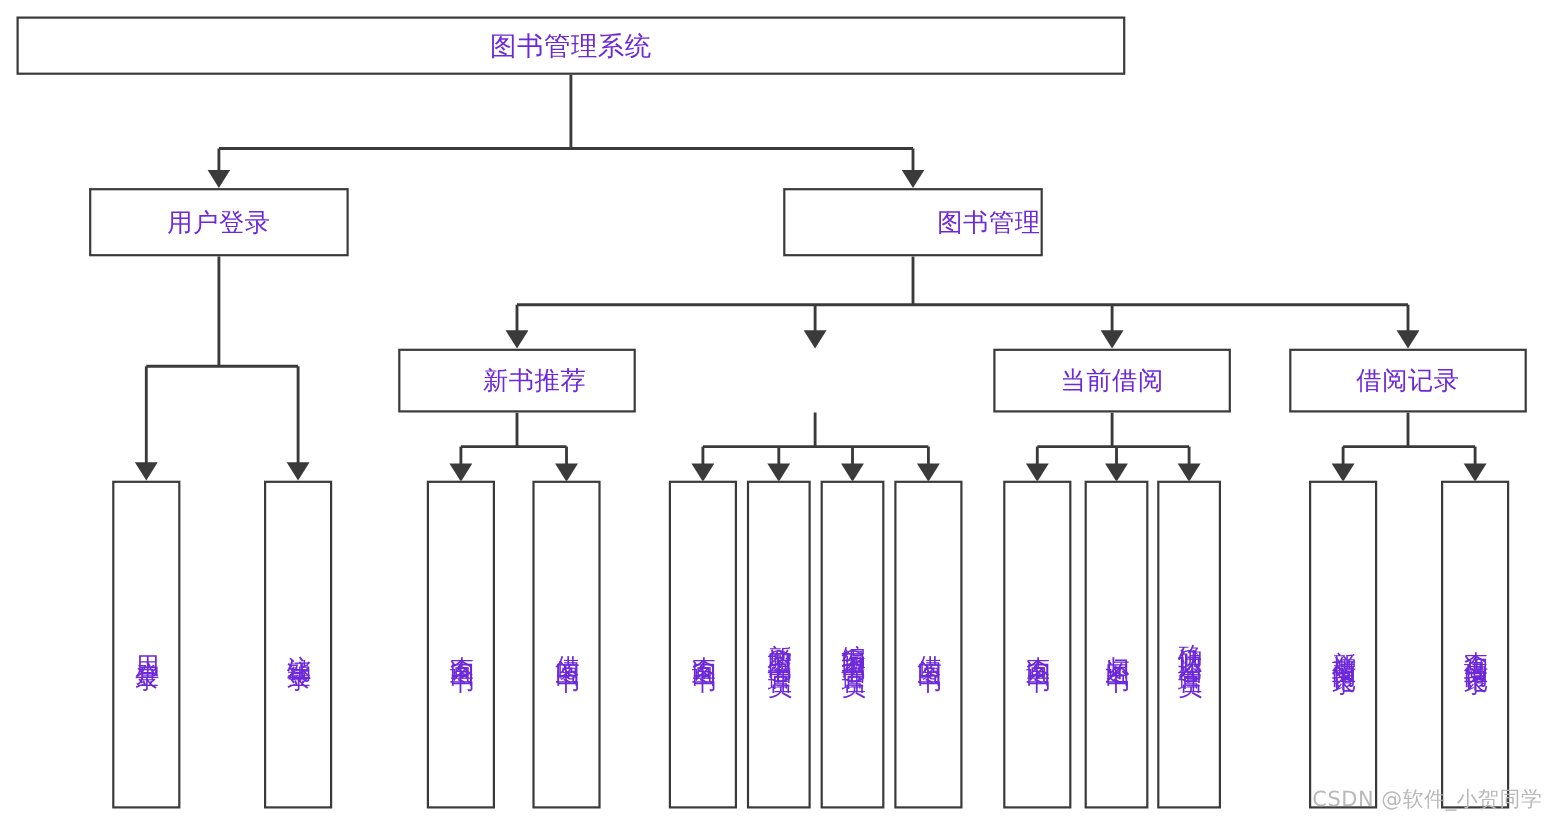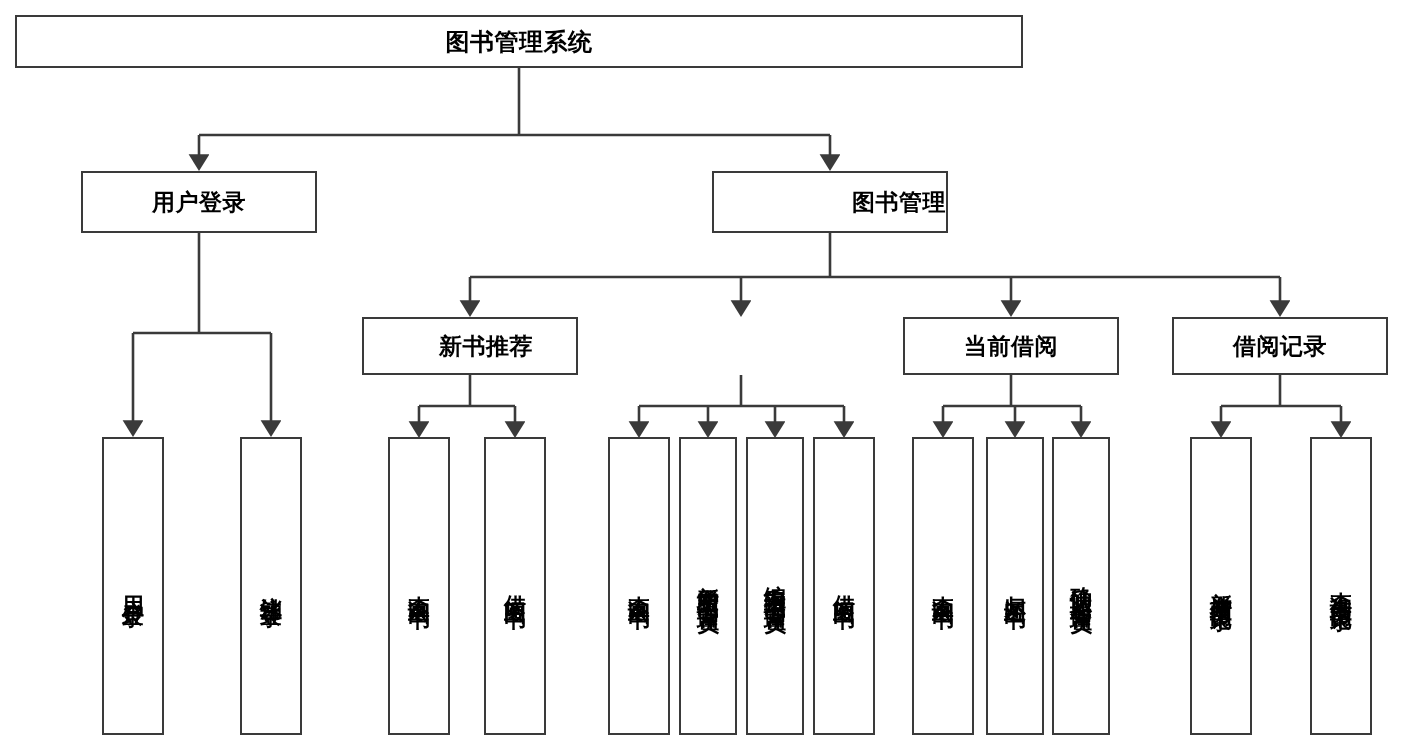--- a/index.html
+++ b/index.html
@@ -27,22 +27,21 @@
     pointer-events: none;
   }
   .node {
     position: absolute;
     box-sizing: border-box;
     border: 2.2px solid #3a3a3a;
     background: #ffffff;
     display: flex;
     align-items: center;
     justify-content: center;
-    color: #000000;
-    font-weight: bold;
+    color: #6d28d9;
   }
   .node.horiz {
     font-size: 23px;
     letter-spacing: 0.5px;
   }
   .node.vert {
     font-size: 22px;
     align-items: center;
     justify-content: center;
   }
@@ -175,14 +174,15 @@
   <div class="node vert" id="lf-10" style="left: 1052px; top: 437px; width: 58px; height: 298px;">
       <span class="vtext">确认归还（管理员）</span>
     </div>
   <div class="node vert" id="lf-11" style="left: 1190px; top: 437px; width: 62px; height: 298px;">
       <span class="vtext">新增借阅记录</span>
     </div>
   <div class="node vert" id="lf-12" style="left: 1310px; top: 437px; width: 62px; height: 298px;">
       <span class="vtext">查询借阅记录</span>
     </div>
 
+  <div class="watermark" style="left: 1193px; top: 714px; color: rgb(185, 185, 185);">CSDN @软件_小贺同学</div>
 
 </div>
 
 </body></html>

